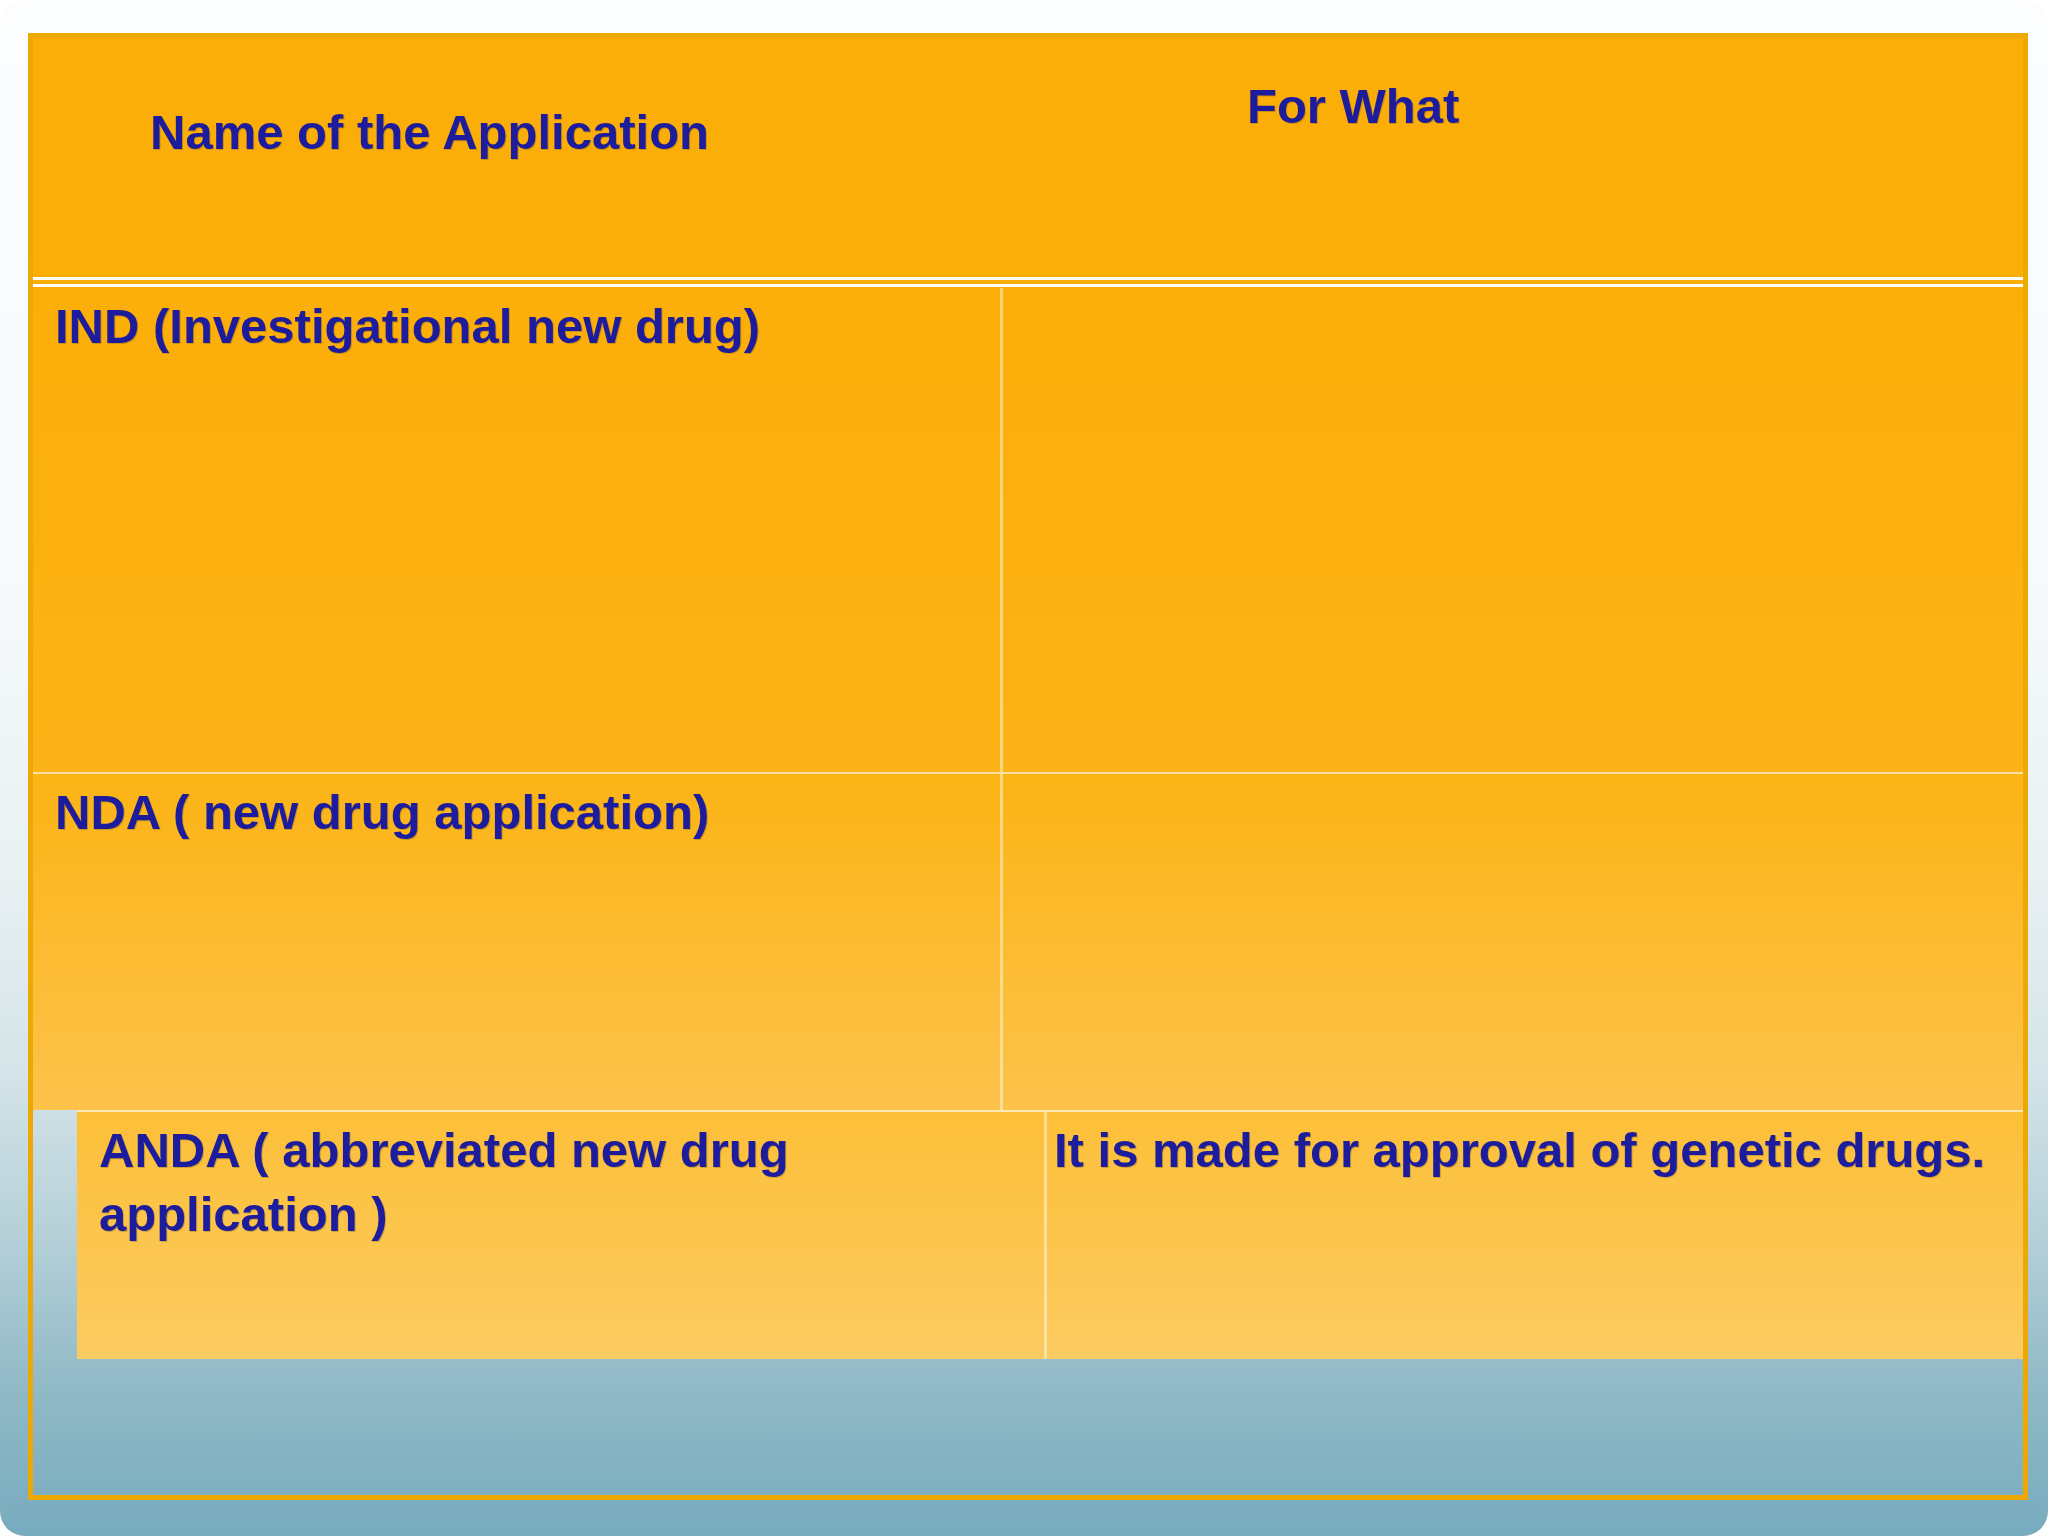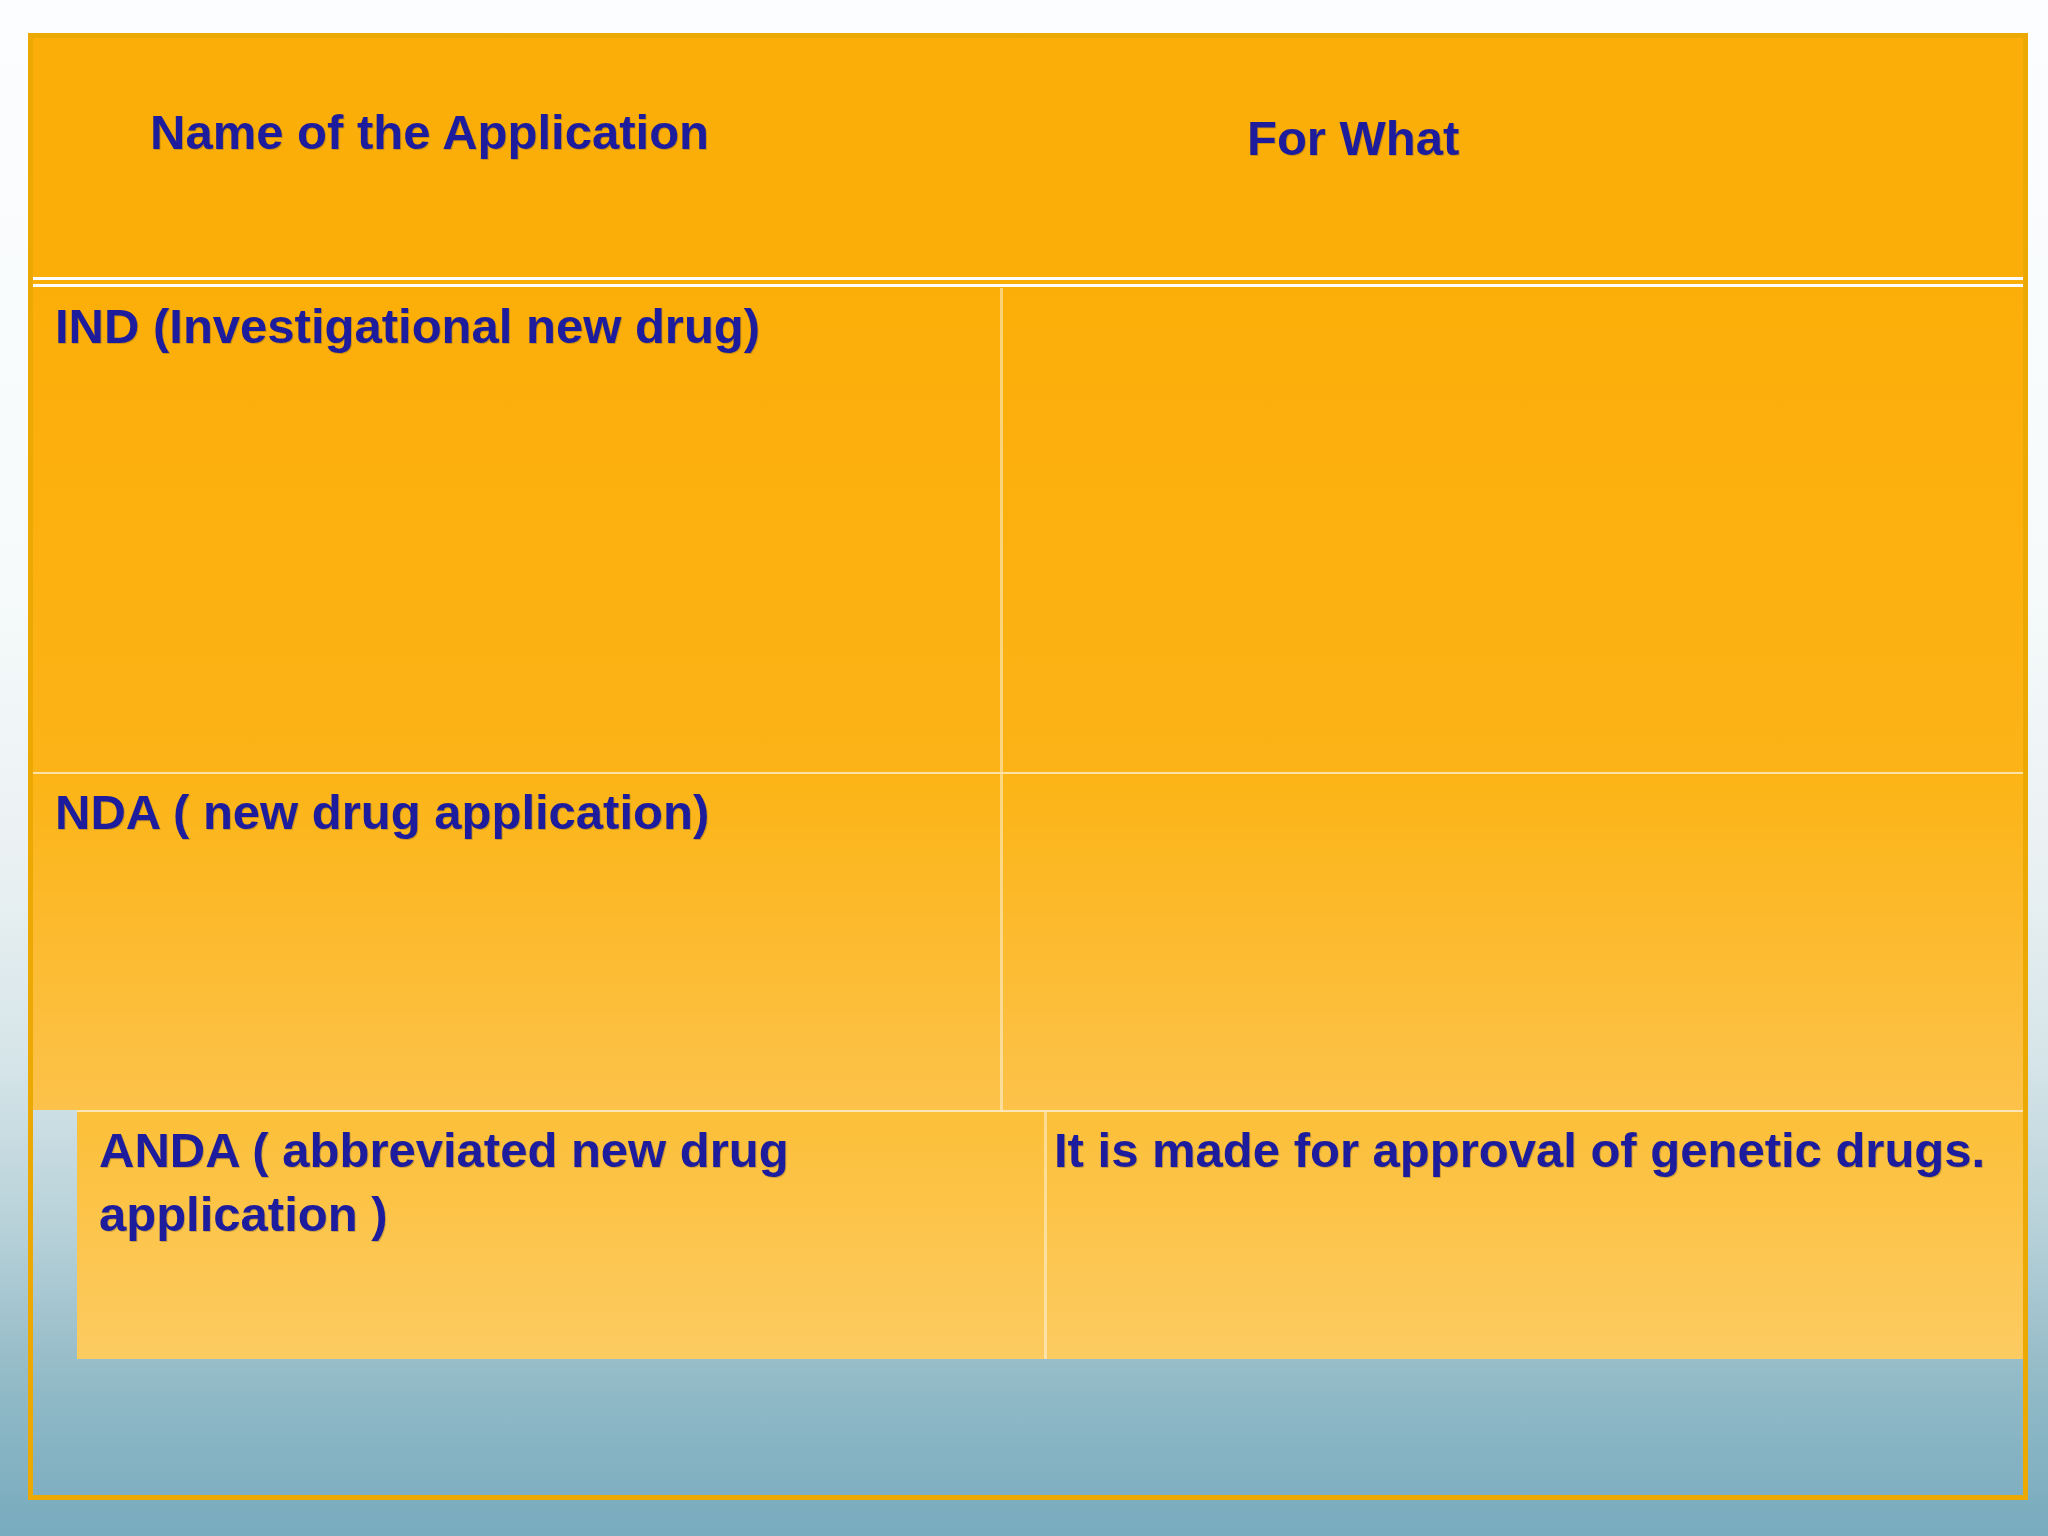--- a/index.html
+++ b/index.html
@@ -17,20 +17,21 @@
     width: 2048px;
     height: 1536px;
     background: linear-gradient(180deg,
       #FCFDFE 0%,
       #F6FAFB 38%,
       #EAF1F3 56%,
       #D6E5E9 69%,
       #B7D1D9 80%,
       #92BAC7 90%,
       #77ABBE 100%);
+    border-radius: 25px;
   }
   .fda-table {
     position: absolute;
     left: 28px;
     top: 33px;
     width: 2000px;
     height: 1467px;
     box-sizing: border-box;
     border: 5px solid #ECA904;
     display: flex;
@@ -65,21 +66,21 @@
   
   .row-header {
     height: 239px;
     background: #FCAE08;
   }
   .row-header .cell-left {
     padding-top: 62px;
     padding-left: 117px;
   }
   .row-header .cell-right {
-    padding-top: 68px;
+    padding-top: 36px;
     padding-left: 244px;
   }
   .row-header .col-divider {
     background: transparent;
   }
   .header-separator {
     height: 11px;
     background: linear-gradient(to bottom,
       #FFFFFF 0px, #FFFFFF 3px,
       #FCAE08 3px, #FCAE08 7px,

